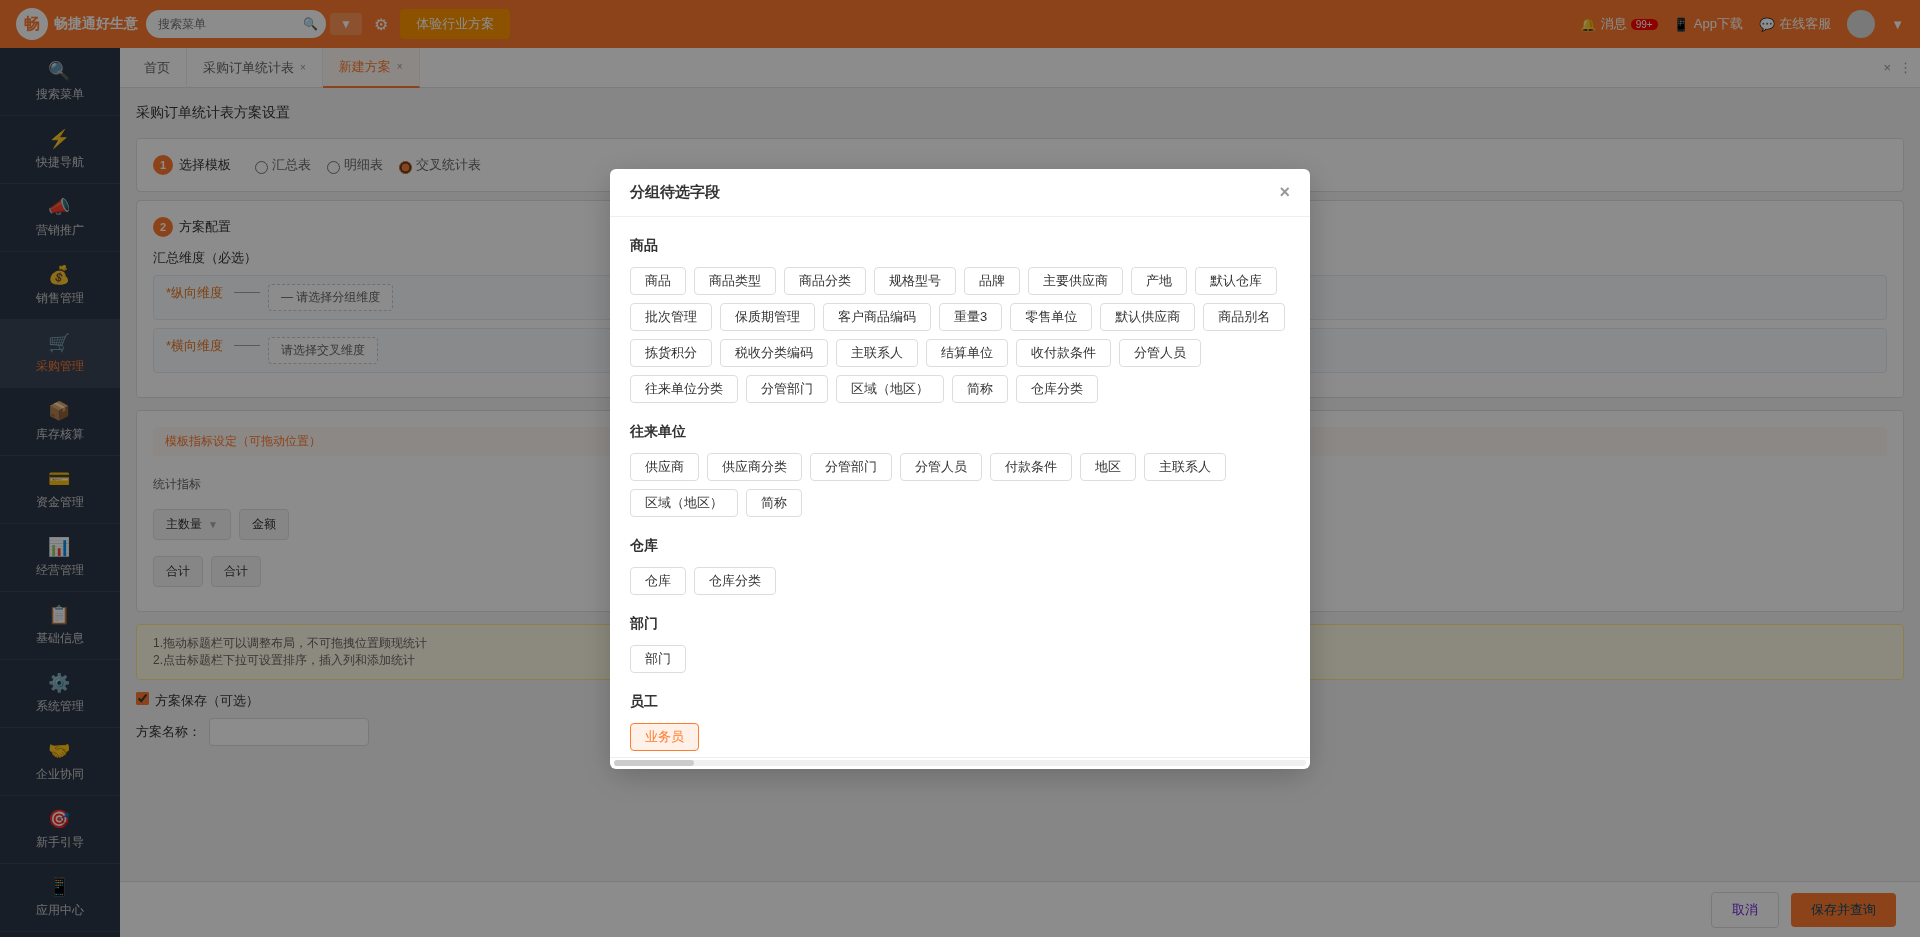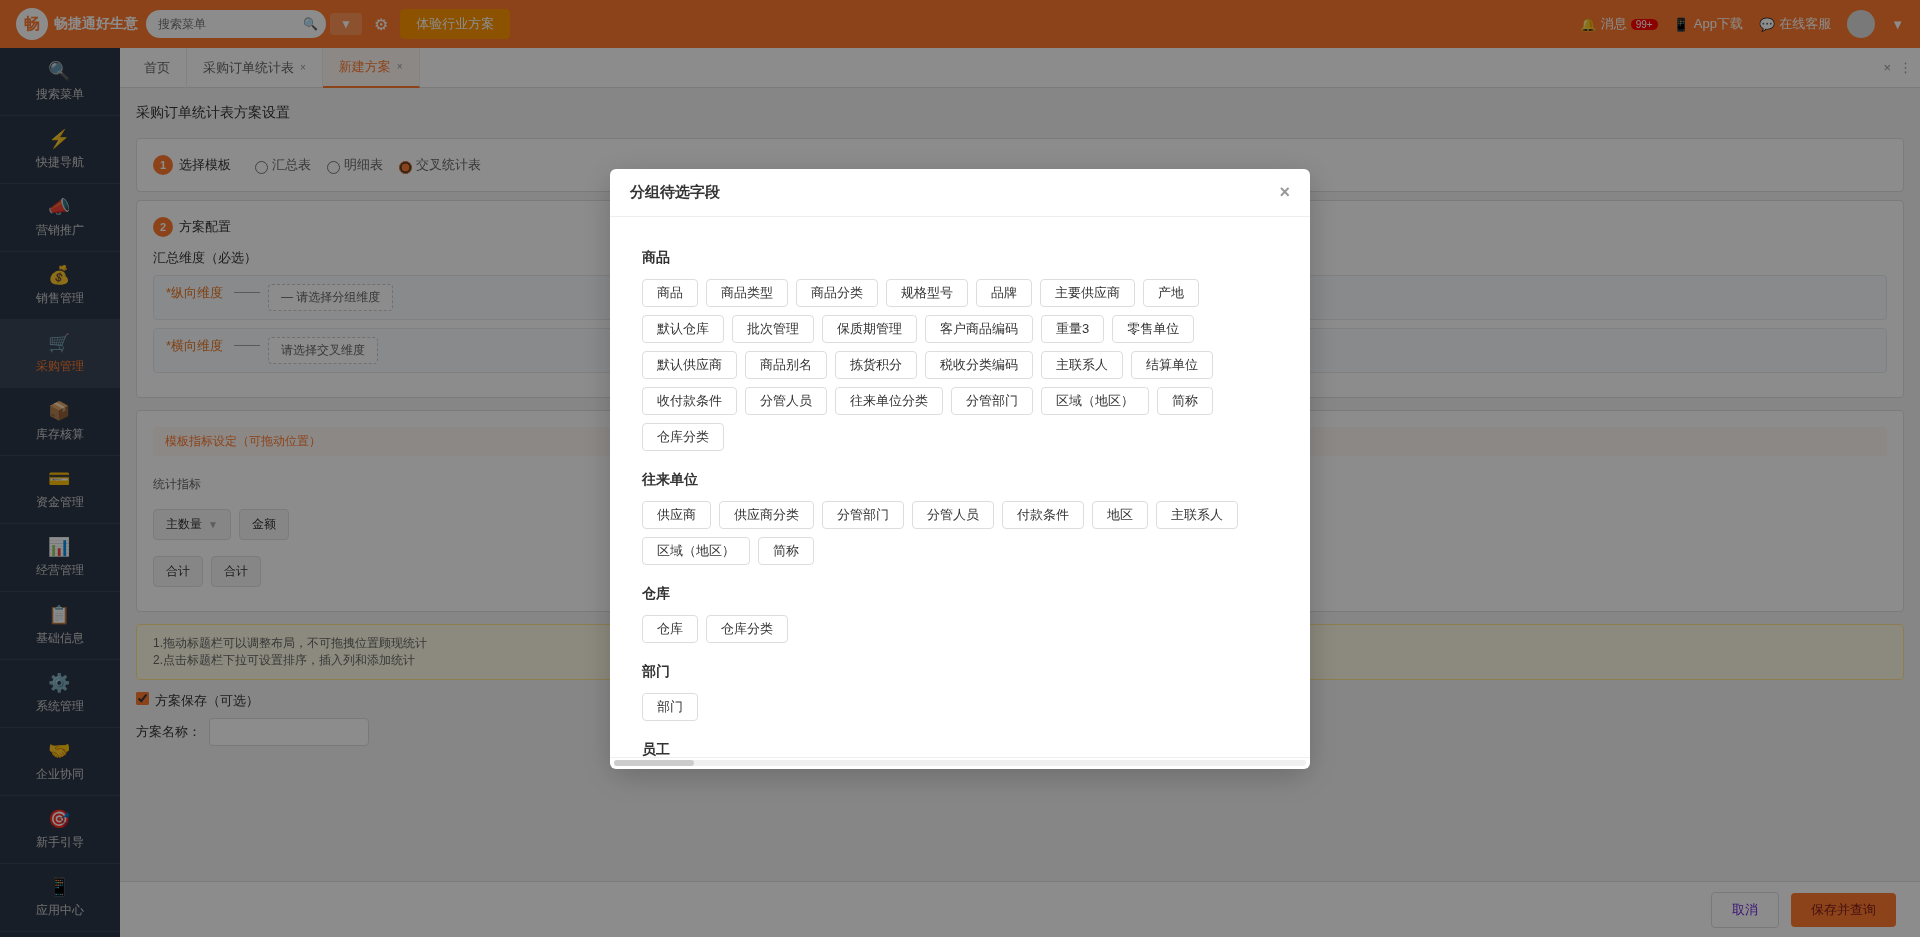--- a/index.html
+++ b/index.html
@@ -139,21 +139,21 @@
       justify-content: space-between;
       padding: 0 20px;
       font-size: 15px;
       font-weight: 700;
       flex-shrink: 0;
     }
     .modal-close { cursor: pointer; color: #999; font-size: 18px; }
     .modal-body {
       flex: 1;
       overflow-y: auto;
-      padding: 32px;
+      padding: 20px;
       min-height: 0;
     }
 
     
     .field-group { margin-bottom: 20px; }
     .field-group-title { font-size: 14px; font-weight: 600; color: #333; margin-bottom: 12px; }
     .field-tags { display: flex; flex-wrap: wrap; gap: 8px; }
     .field-tag {
       border: 1px solid #ddd;
       border-radius: 4px;
@@ -204,21 +204,21 @@
       background: white;
       border-top: 1px solid #e0e0e0;
       display: flex;
       align-items: center;
       justify-content: flex-end;
       padding: 0 24px;
       gap: 12px;
       z-index: 85;
     }
     .cancel-btn { background: white; border: 1px solid #ddd; color: #6d28d9; padding: 8px 20px; border-radius: 4px; cursor: pointer; font-size: 13px; }
-    .save-btn { background: #ff7b2e; border: none; color: #7f1d1d; padding: 8px 20px; border-radius: 4px; cursor: pointer; font-size: 13px; }
+    .save-btn { background: #ff7b2e; border: none; color: #0c4a6e; padding: 8px 20px; border-radius: 4px; cursor: pointer; font-size: 13px; }
 
     
     .info-section { background: #fffbe6; border: 1px solid #ffe58f; border-radius: 4px; padding: 10px 16px; font-size: 12px; color: #666; margin-bottom: 12px; }
 
     
     .dimension-row { display: flex; align-items: flex-start; gap: 8px; font-size: 13px; margin-bottom: 8px; padding: 8px 12px; background: #fafbff; border: 1px solid #e8eaf0; border-radius: 4px; }
     .dimension-label { color: #e87722; min-width: 60px; }
     .add-dimension-btn { border: 1px dashed #ccc; color: #666; background: white; padding: 4px 12px; border-radius: 4px; cursor: pointer; font-size: 12px; }
     .indicator-title { font-size: 12px; color: #ff7b2e; margin-bottom: 20px; background: #fff8f4; padding: 6px 12px; border-radius: 4px; }
 

